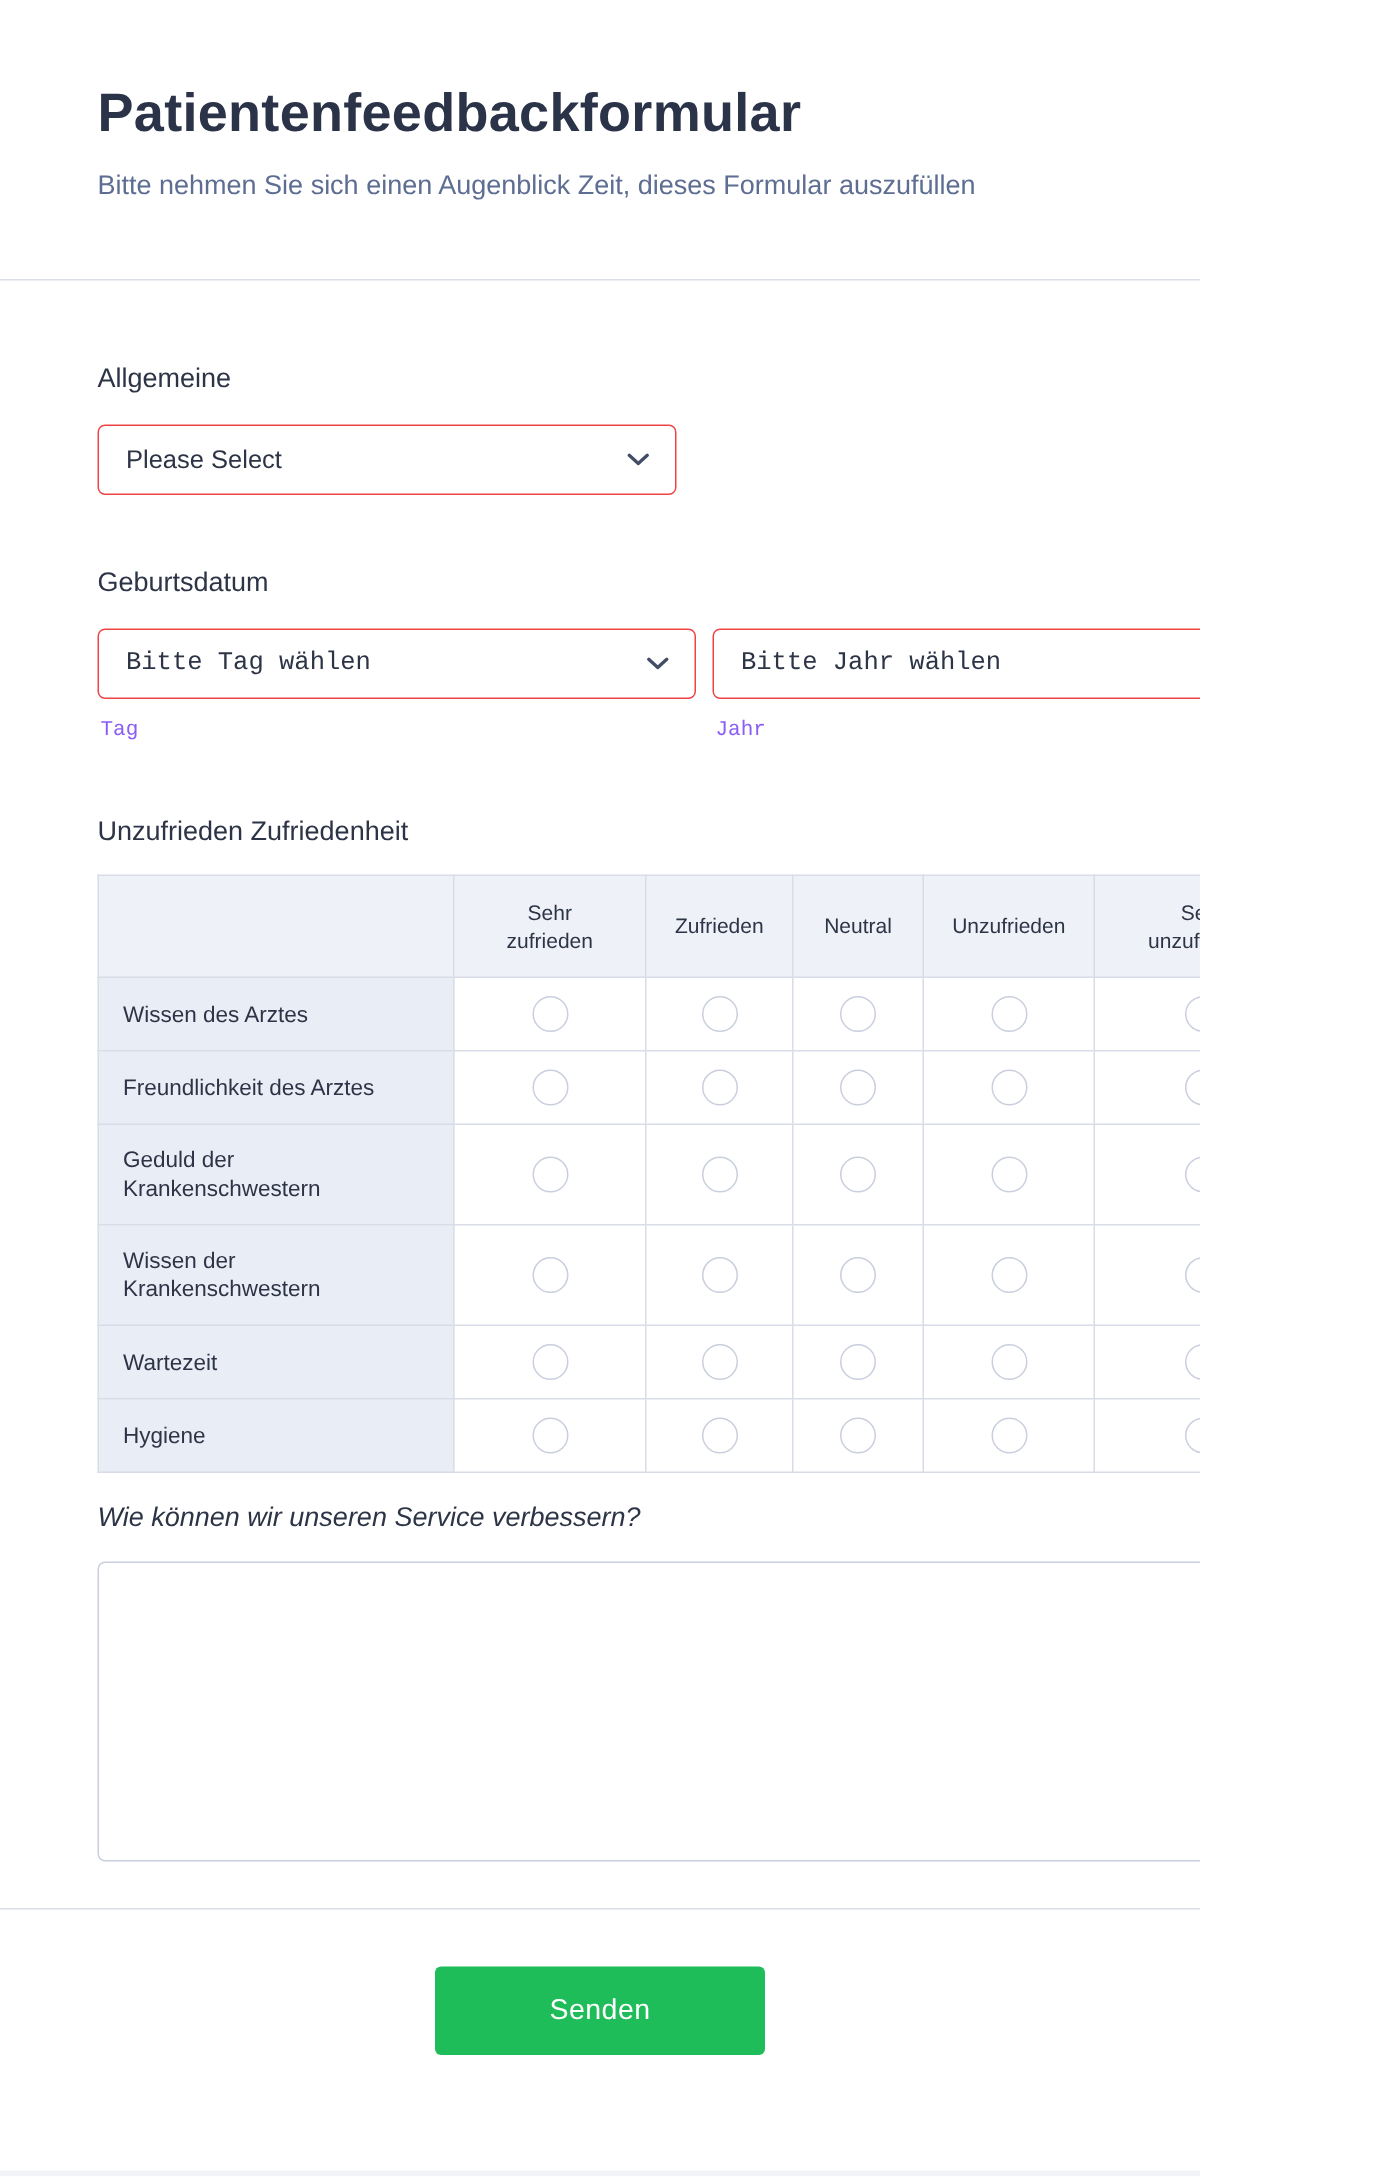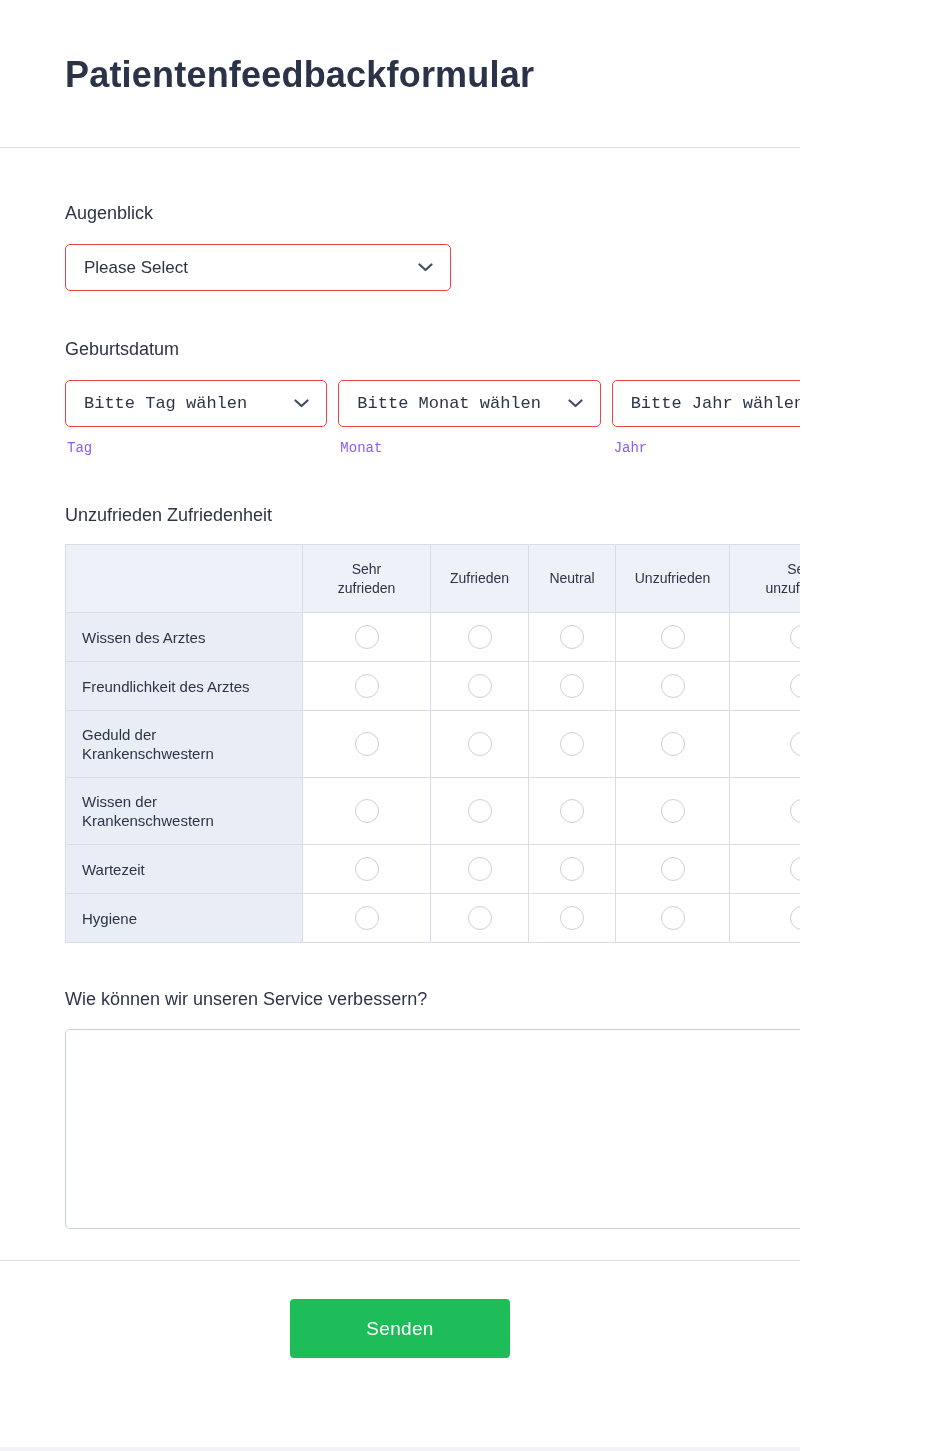--- a/index.html
+++ b/index.html
@@ -40,21 +40,21 @@
   .content { padding: 0 56px 0 65px; }
   .field-label {
     font-size: 18px;
     line-height: 21px;
     font-weight: 500;
     color: #2c3446;
   }
   .lbl-gender { margin-top: 55px; }
   .lbl-birth  { margin-top: 48px; }
   .lbl-matrix { margin-top: 48px; }
-  .lbl-improve{ margin-top: 46px; }
+  .lbl-improve{ margin-top: 19px; font-style: italic; }
 
   .select {
     margin-top: 20px;
     height: 47px;
     border: 1px solid #ef4444;
     border-radius: 5px;
     background: #ffffff;
     display: flex;
     align-items: center;
     justify-content: space-between;
@@ -186,53 +186,45 @@
   col.c4 { width: 114px; }
   col.c5 { width: 145px; }
 </style>
 </head>
 <body>
 
 <div class="page">
 
   <div class="header-section">
     <div class="page-title">Patientenfeedbackformular</div>
+    <div class="page-subtitle">Bitte nehmen Sie sich einen Augenblick Zeit, dieses Formular auszufüllen</div>
   </div>
 
   <hr class="divider">
 
   <div class="content">
 
-    <div class="field-label lbl-gender">Augenblick</div>
+    <div class="field-label lbl-gender">Allgemeine</div>
     <div class="select select-gender">
       <span class="select-value">Please Select</span>
       <svg width="15" height="9" viewBox="0 0 15 9" fill="none">
           <path d="M1.5 1.5 L7.5 7 L13.5 1.5" stroke="#434e66" stroke-width="2.2" stroke-linecap="round" stroke-linejoin="round"></path>
         </svg>
     </div>
 
     <div class="field-label lbl-birth">Geburtsdatum</div>
     <div class="birth-row" style="margin-top:0">
       <div class="birth-col">
         <div class="select">
           <span class="select-value">Bitte Tag wählen</span>
           <svg width="15" height="9" viewBox="0 0 15 9" fill="none">
               <path d="M1.5 1.5 L7.5 7 L13.5 1.5" stroke="#434e66" stroke-width="2.2" stroke-linecap="round" stroke-linejoin="round"></path>
             </svg>
         </div>
         <div class="sublabel">Tag</div>
-      </div>
-      <div class="birth-col">
-        <div class="select">
-          <span class="select-value">Bitte Monat wählen</span>
-          <svg width="15" height="9" viewBox="0 0 15 9" fill="none">
-              <path d="M1.5 1.5 L7.5 7 L13.5 1.5" stroke="#434e66" stroke-width="2.2" stroke-linecap="round" stroke-linejoin="round"></path>
-            </svg>
-        </div>
-        <div class="sublabel">Monat</div>
       </div>
       <div class="birth-col">
         <div class="select">
           <span class="select-value">Bitte Jahr wählen</span>
           <svg width="15" height="9" viewBox="0 0 15 9" fill="none">
               <path d="M1.5 1.5 L7.5 7 L13.5 1.5" stroke="#434e66" stroke-width="2.2" stroke-linecap="round" stroke-linejoin="round"></path>
             </svg>
         </div>
         <div class="sublabel">Jahr</div>
       </div>

